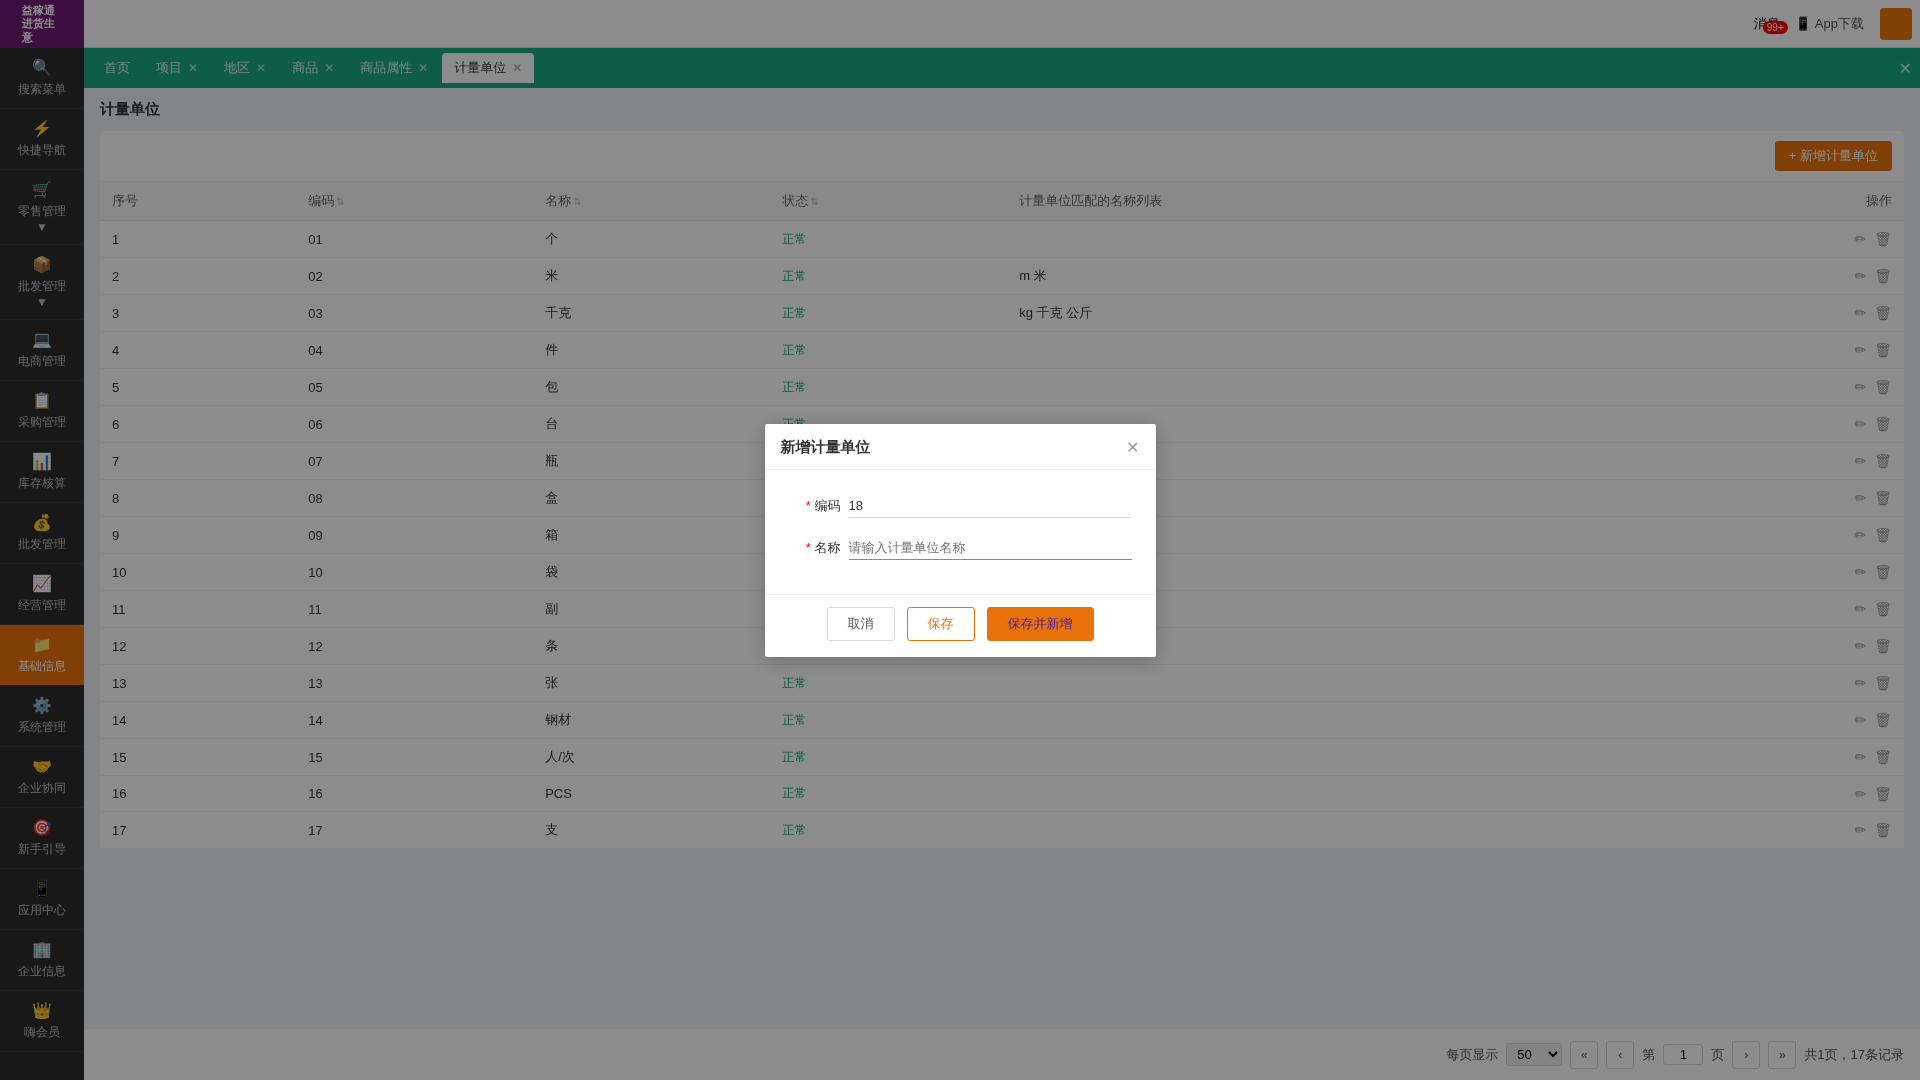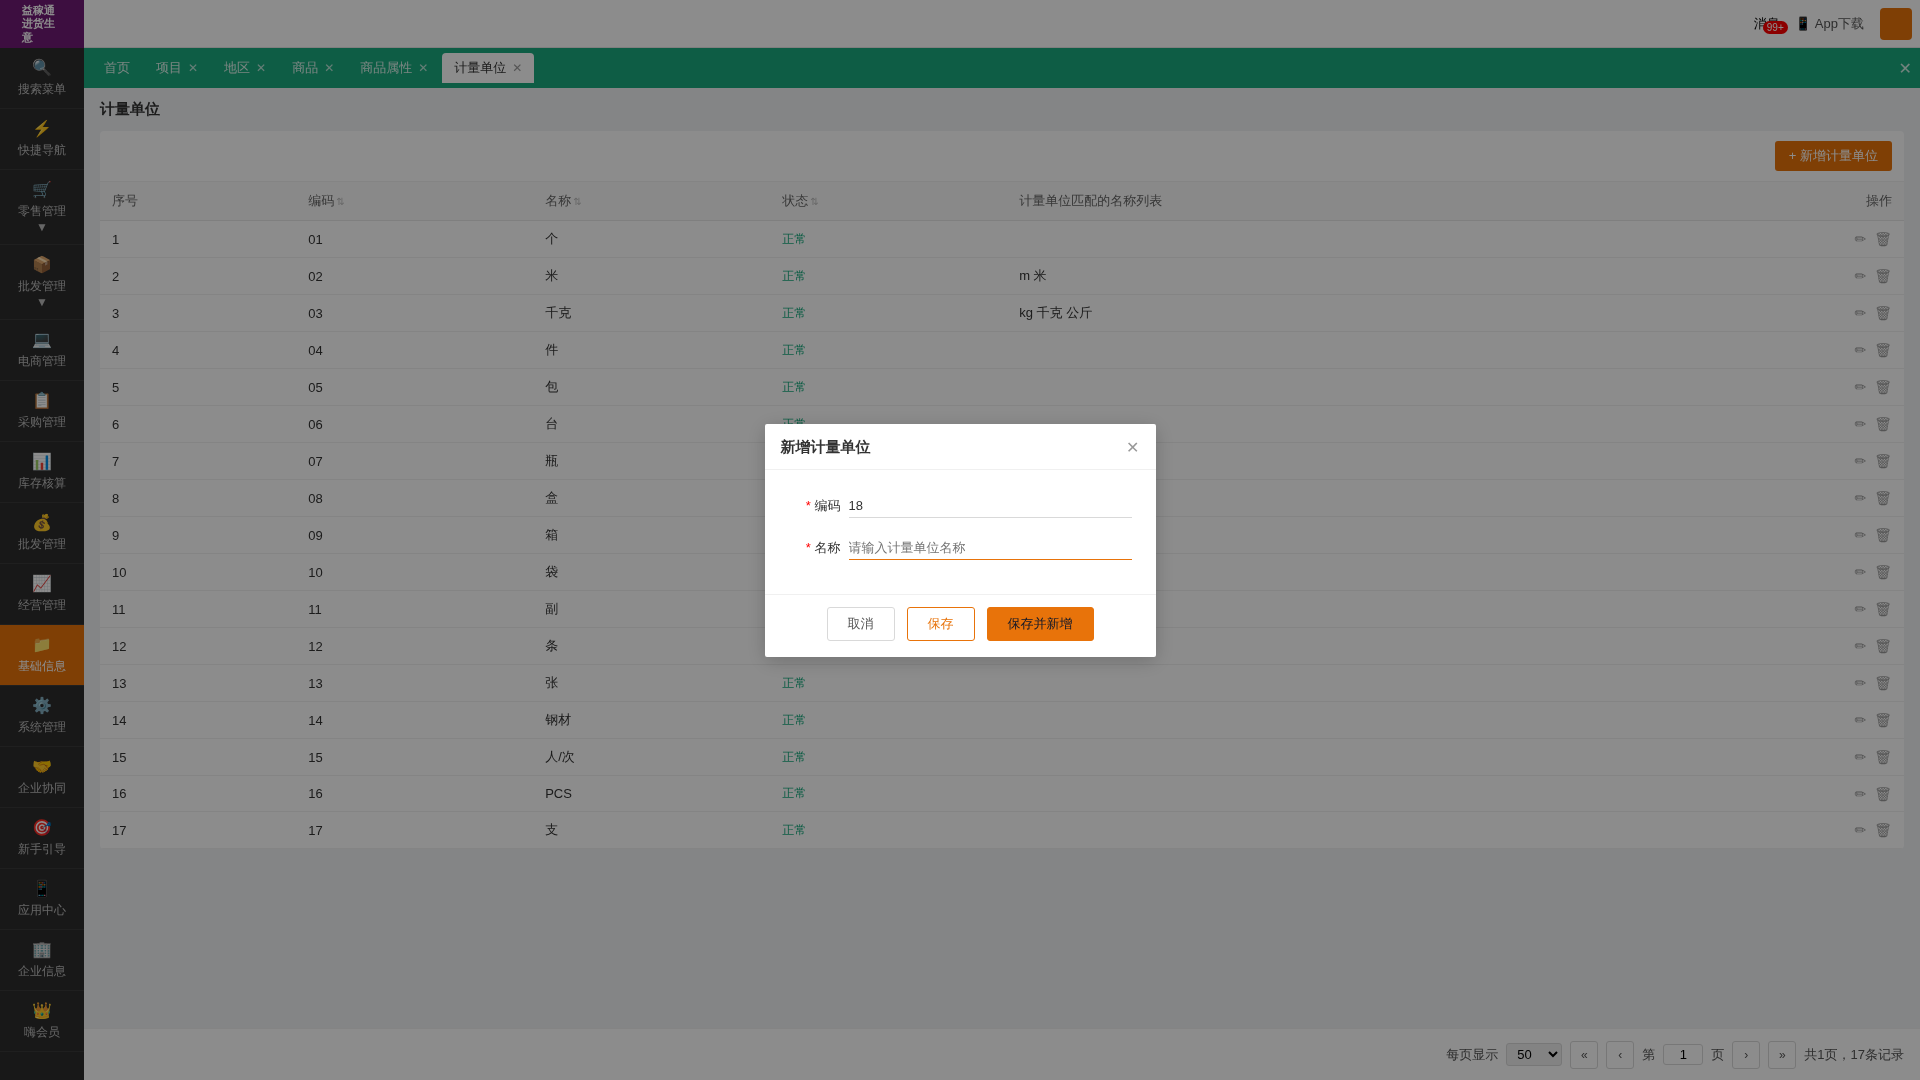--- a/index.html
+++ b/index.html
@@ -64,21 +64,21 @@
     .modal-close { cursor: pointer; color: #999; font-size: 16px; }
     .modal-body { padding: 24px 24px 16px; }
     .form-row { display: flex; align-items: center; margin-bottom: 18px; }
     .form-label { width: 60px; text-align: right; color: #333; font-size: 13px; padding-right: 8px; }
     .form-label.required::before { content: '* '; color: red; }
     .form-input { flex: 1; border: none; border-bottom: 1px solid #d9d9d9; padding: 4px 0; font-size: 13px; outline: none; color: #333; }
     .form-input.active-field { border-bottom-color: #e8730a; }
     .modal-footer { padding: 12px 16px 16px; display: flex; align-items: center; justify-content: center; gap: 12px; border-top: 1px solid #f0f0f0; }
     .btn-cancel { background: #fff; color: #555; border: 1px solid #d9d9d9; padding: 7px 20px; border-radius: 3px; cursor: pointer; font-size: 13px; }
     .btn-save { background: #fff; color: #e8730a; border: 1px solid #e8730a; padding: 7px 20px; border-radius: 3px; cursor: pointer; font-size: 13px; }
-    .btn-save-add { background: #e8730a; color: #0f172a; border: 1px solid #e8730a; padding: 7px 20px; border-radius: 3px; cursor: pointer; font-size: 13px; }
+    .btn-save-add { background: #e8730a; color: #4c1d95; border: 1px solid #e8730a; padding: 7px 20px; border-radius: 3px; cursor: pointer; font-size: 13px; }
   </style>
 </head>
 <body>
 
 <div class="sidebar">
   <div class="sidebar-logo">
     <div class="logo-icon">
       <span style="font-size:11px;color:white;font-weight:bold;line-height:1.2;">益稼通<br>进货生意</span>
     </div>
   </div>

